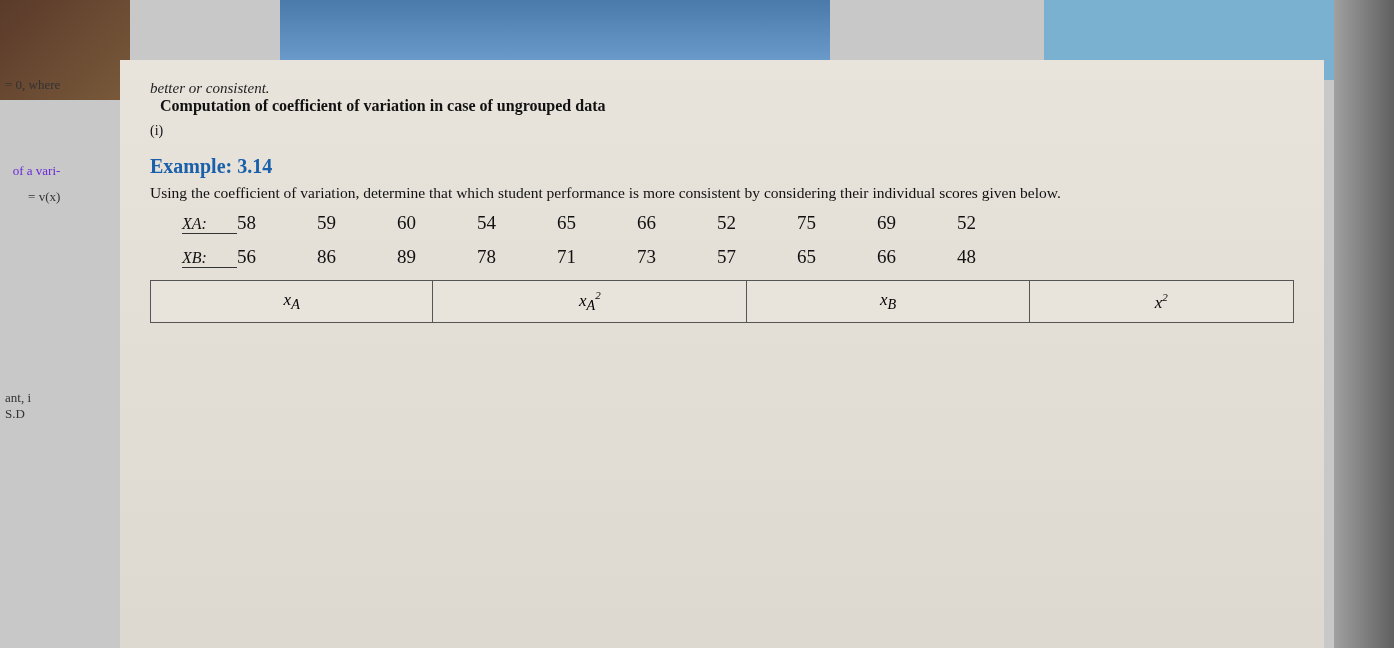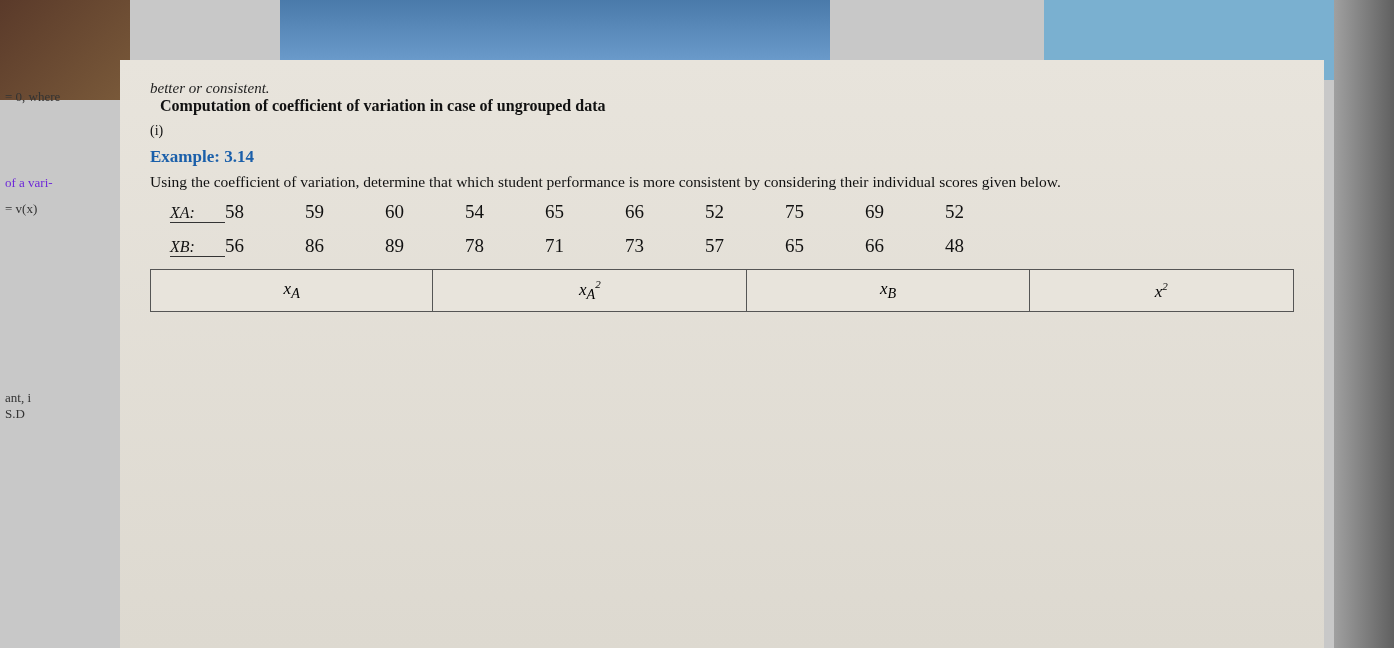--- a/index.html
+++ b/index.html
@@ -69,24 +69,24 @@
     }
 
     .heading-line2 {
       font-size: 16px;
       color: #111;
       font-weight: bold;
       margin-left: 10px;
     }
 
     .example-label {
-      font-size: 17px;
+      font-size: 20px;
       color: #1a5faa;
       font-weight: bold;
-      margin-top: 8px;
+      margin-top: 16px;
       margin-bottom: 2px;
     }
 
     .problem-text {
       font-size: 15.5px;
       color: #111;
       line-height: 1.7;
       text-align: justify;
       margin-bottom: 6px;
     }
@@ -96,20 +96,21 @@
       margin-bottom: 10px;
       padding-left: 20px;
     }
 
     .data-row {
       display: flex;
       align-items: baseline;
       margin-bottom: 12px;
       font-size: 18px;
       color: #111;
+      margin-left: 12px;
     }
 
     .row-label {
       font-size: 16px;
       font-style: italic;
       min-width: 55px;
       color: #111;
       border-bottom: 1px solid #333;
     }
 
@@ -157,26 +158,27 @@
 
     sup {
       font-size: 11px;
       vertical-align: super;
     }
 
     
     .partial-left {
       position: absolute;
       left: 5px;
-      top: 84px;
+      top: 72px;
       z-index: 2;
       font-size: 16px;
       color: #111;
       line-height: 2;
       font-family: 'Times New Roman', serif;
+      text-align: right;
     }
   </style>
 </head>
 <body>
 
 <div class="bg-top-left"></div>
 <div class="bg-top-center"></div>
 <div class="bg-top-right"></div>
 <div class="bg-right-edge"></div>
 

